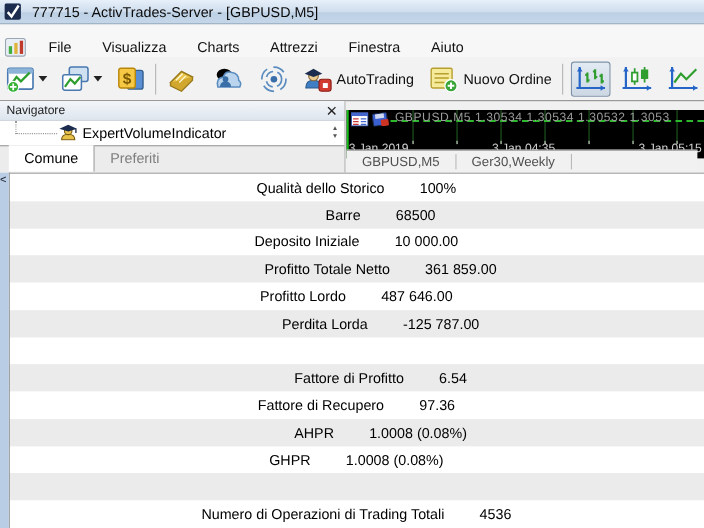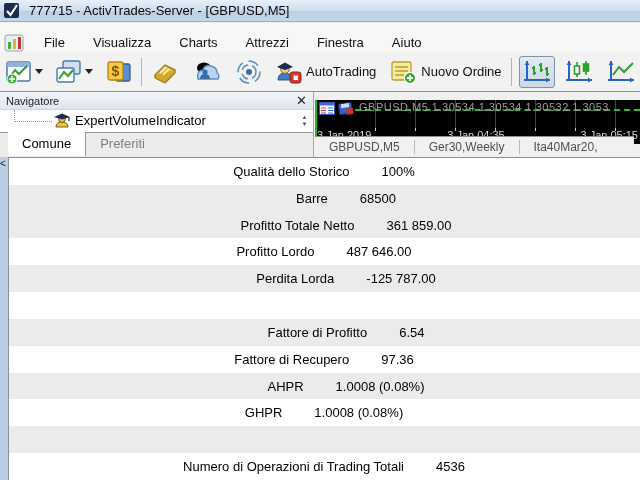--- a/index.html
+++ b/index.html
@@ -274,36 +274,39 @@
         <span>3 Jan 04:35</span>
         <span>3 Jan 05:15</span>
       </div>
   </div>
 
   <div class="chart-tabs" id="chart-tabs">
       <span class="chart-tab">GBPUSD,M5</span>
       <span class="ct-sep"></span>
       <span class="chart-tab">Ger30,Weekly</span>
       <span class="ct-sep"></span>
-      <span class="chart-tab">Ita40Mar20,</span>
     </div>
 
   <div class="report-wrap">
     <div class="side-strip">
       <span class="collapse-glyph">&lt;</span>
     </div>
     <div class="report-table" id="report-rows">
         <div class="report-row">
           <span class="report-label">Qualità dello Storico</span>
           <span class="report-value">100%</span>
         </div>
         <div class="report-row alt">
           <span class="report-label">Barre</span>
           <span class="report-value">68500</span>
         </div>
+        <div class="report-row">
+          <span class="report-label">Deposito Iniziale</span>
+          <span class="report-value">10 000.00</span>
+        </div>
         <div class="report-row alt">
           <span class="report-label">Profitto Totale Netto</span>
           <span class="report-value">361 859.00</span>
         </div>
         <div class="report-row">
           <span class="report-label">Profitto Lordo</span>
           <span class="report-value">487 646.00</span>
         </div>
         <div class="report-row alt">
           <span class="report-label">Perdita Lorda</span>

